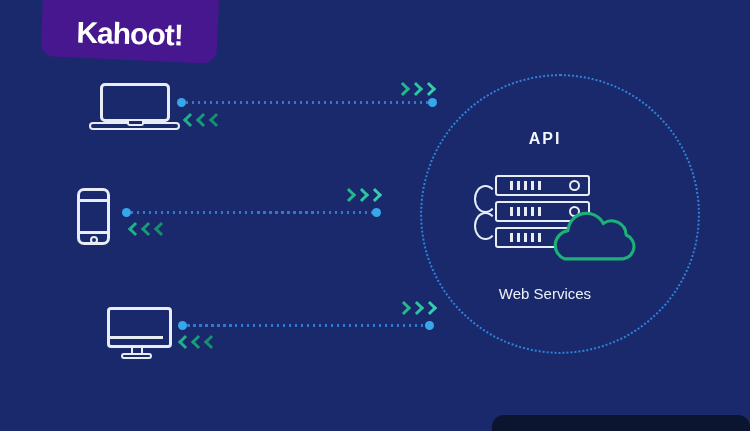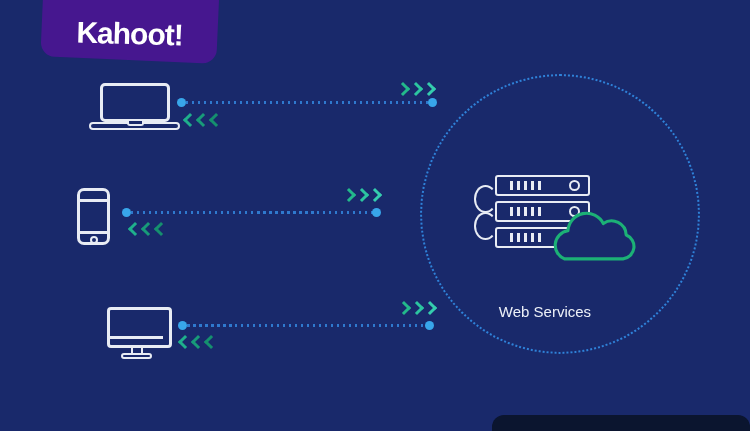--- a/index.html
+++ b/index.html
@@ -56,21 +56,21 @@
   .monitor-screen{left:107px;top:307px;width:59px;height:35px;border:3px solid #E8ECF4;border-radius:4px;}
   .monitor-strip{left:110px;top:336px;width:53px;height:2.5px;background:#E8ECF4;}
   .monitor-neck{left:131px;top:348px;width:8px;height:5px;
     border-left:2.5px solid #E8ECF4;border-right:2.5px solid #E8ECF4;}
   .monitor-base{left:121px;top:353px;width:27px;height:2px;border:2.5px solid #E8ECF4;border-radius:3px;}
 
   
   .cluster-circle{left:420px;top:74px;width:276px;height:276px;border:2px dotted #2F82D9;border-radius:50%;}
   .api-label{left:475px;top:130px;width:140px;text-align:center;color:#F4F6FB;
     font-size:16px;font-weight:bold;letter-spacing:2px;}
-  .services-label{left:475px;top:285px;width:140px;text-align:center;color:#EDF1F8;font-size:15px;margin-top:18px;}
+  .services-label{left:475px;top:285px;width:140px;text-align:center;color:#EDF1F8;font-size:15px;}
 
   .server-stack{left:495px;top:175px;width:97px;height:75px;}
   .server-unit{position:absolute;left:0;width:91px;height:17px;border:2.5px solid #E8ECF4;border-radius:3px;}
   .u1{top:0;} .u2{top:26px;} .u3{top:52px;}
   .ticks{position:absolute;left:13px;top:4px;display:flex;}
   .tick{width:2.5px;height:9px;background:#E8ECF4;margin-right:4.5px;}
   .unit-led{position:absolute;right:8px;top:3px;width:7px;height:7px;border:2.5px solid #E8ECF4;border-radius:50%;}
   .loop{width:19px;height:24px;border:2.5px solid #E8ECF4;border-right-color:transparent;border-radius:50%;}
   .loop1{left:474px;top:185px;} .loop2{left:474px;top:212px;}
 
@@ -147,20 +147,21 @@
       <i class="chev"></i>
     </div>
     <div class="abs chev-group left" style="left:180px;top:337px;">
       <i class="chev"></i>
       <i class="chev"></i>
       <i class="chev"></i>
     </div>
   </div>
 
   <div class="abs cluster-circle"></div>
+  <div class="abs api-label">API</div>
 
   <div class="abs loop loop1"></div>
   <div class="abs loop loop2"></div>
 
   <div class="abs server-stack">
     <div class="server-unit u1">
       <div class="ticks">
         <i class="tick"></i>
           <i class="tick"></i>
           <i class="tick"></i>

